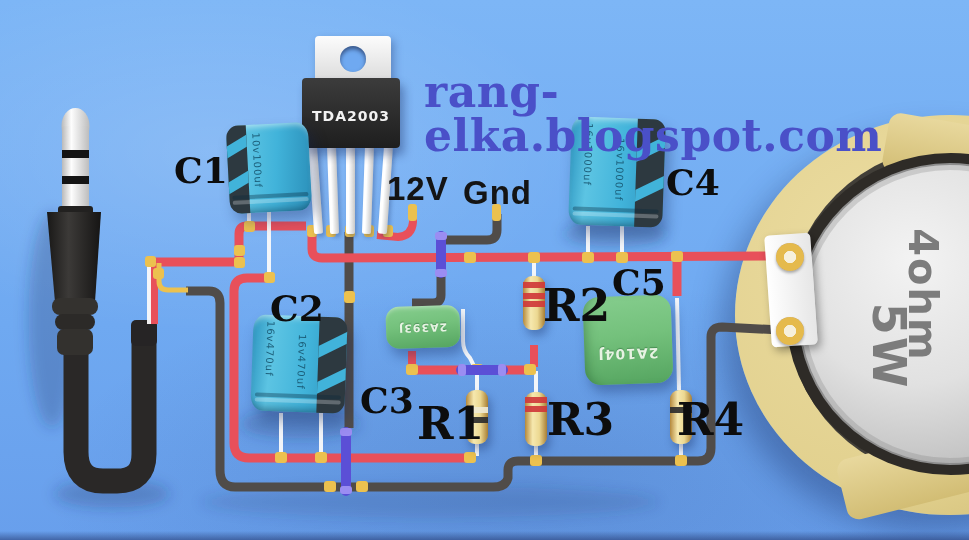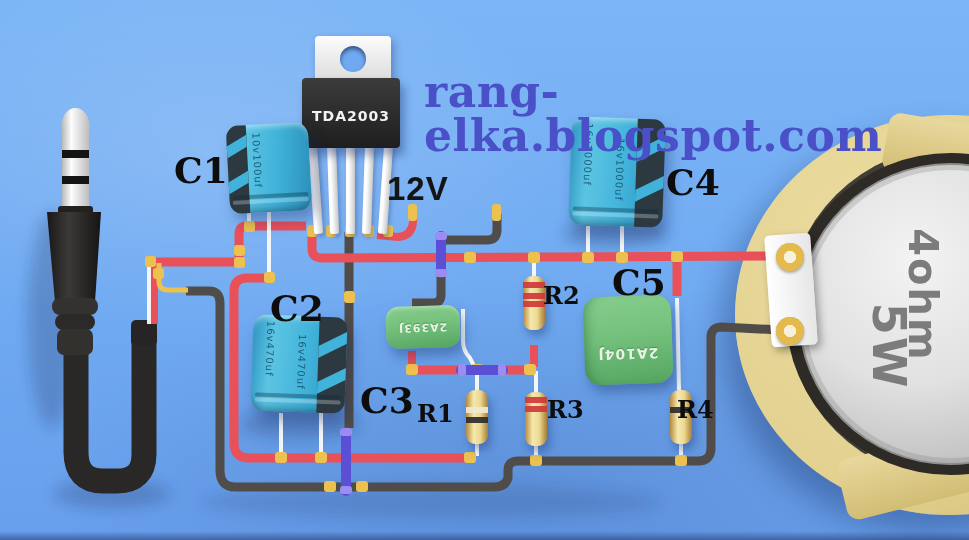--- a/index.html
+++ b/index.html
@@ -18,21 +18,21 @@
   .wl{stroke:var(--lead_white);stroke-width:4;fill:none;opacity:.95;}
   .wy{stroke:var(--solder_yellow);stroke-width:5;fill:none;}
   .wp{stroke:var(--wire_purple);stroke-width:10;fill:none;stroke-linecap:round;}
   .pad{fill:var(--solder_yellow);}
   .padv{fill:var(--wire_purple_light);}
   .cable{stroke:var(--cable_black);stroke-width:25;fill:none;stroke-linejoin:round;}
   .shadow{fill:rgba(25,45,100,.26);}
   
   .lbl{position:absolute;font-family:"DejaVu Serif",serif;font-weight:bold;
        font-size:36px;color:var(--label_black);line-height:1;}
-  .rlbl{font-size:24px;}
+  .rlbl{font-size:44px;}
   .plbl{position:absolute;font-family:"Liberation Sans",sans-serif;font-weight:bold;
        font-size:33px;color:#141414;line-height:1;letter-spacing:1px;}
   .watermark{position:absolute;left:424px;top:70px;font-family:"DejaVu Serif",serif;
        font-weight:bold;font-size:44px;color:var(--watermark_blue);letter-spacing:.5px;line-height:1;}
   
   .ecap{position:absolute;border-radius:12px/15px;
         background:linear-gradient(95deg,#2d95c0 0%,#5cc4e3 22%,var(--cap_cyan) 58%,#2b90ba 100%);
         box-shadow:5px 9px 14px rgba(20,40,95,.35), inset 0 6px 6px -4px rgba(255,255,255,.55), inset 0 -8px 8px -6px rgba(0,20,40,.45);}
   .ecap .stripe{position:absolute;top:0;height:100%;background:var(--cap_stripe);overflow:hidden;}
   .stripe-l{left:0;width:20px;border-radius:12px 0 0 12px;}
@@ -290,16 +290,17 @@
   <div class="lbl" style="left:174px;top:152px;">C1</div>
   <div class="lbl" style="left:270px;top:290px;">C2</div>
   <div class="lbl" style="left:360px;top:336px;margin-top:46px;">C3</div>
   <div class="lbl" style="left:666px;top:164px;">C4</div>
   <div class="lbl" style="left:612px;top:264px;">C5</div>
   <div class="lbl rlbl" style="left:417px;top:402px;">R1</div>
   <div class="lbl rlbl" style="left:543px;top:284px;">R2</div>
   <div class="lbl rlbl" style="left:547px;top:398px;">R3</div>
   <div class="lbl rlbl" style="left:629px;top:398px;margin-left:48px;">R4</div>
   <div class="plbl" style="left:387px;top:172px;">12V</div>
+  <div class="plbl" style="left:463px;top:176px;">Gnd</div>
   <div class="watermark">rang-elka.blogspot.com</div>
 
   <div class="bottom-band"></div>
 </div>
 
 </body></html>

